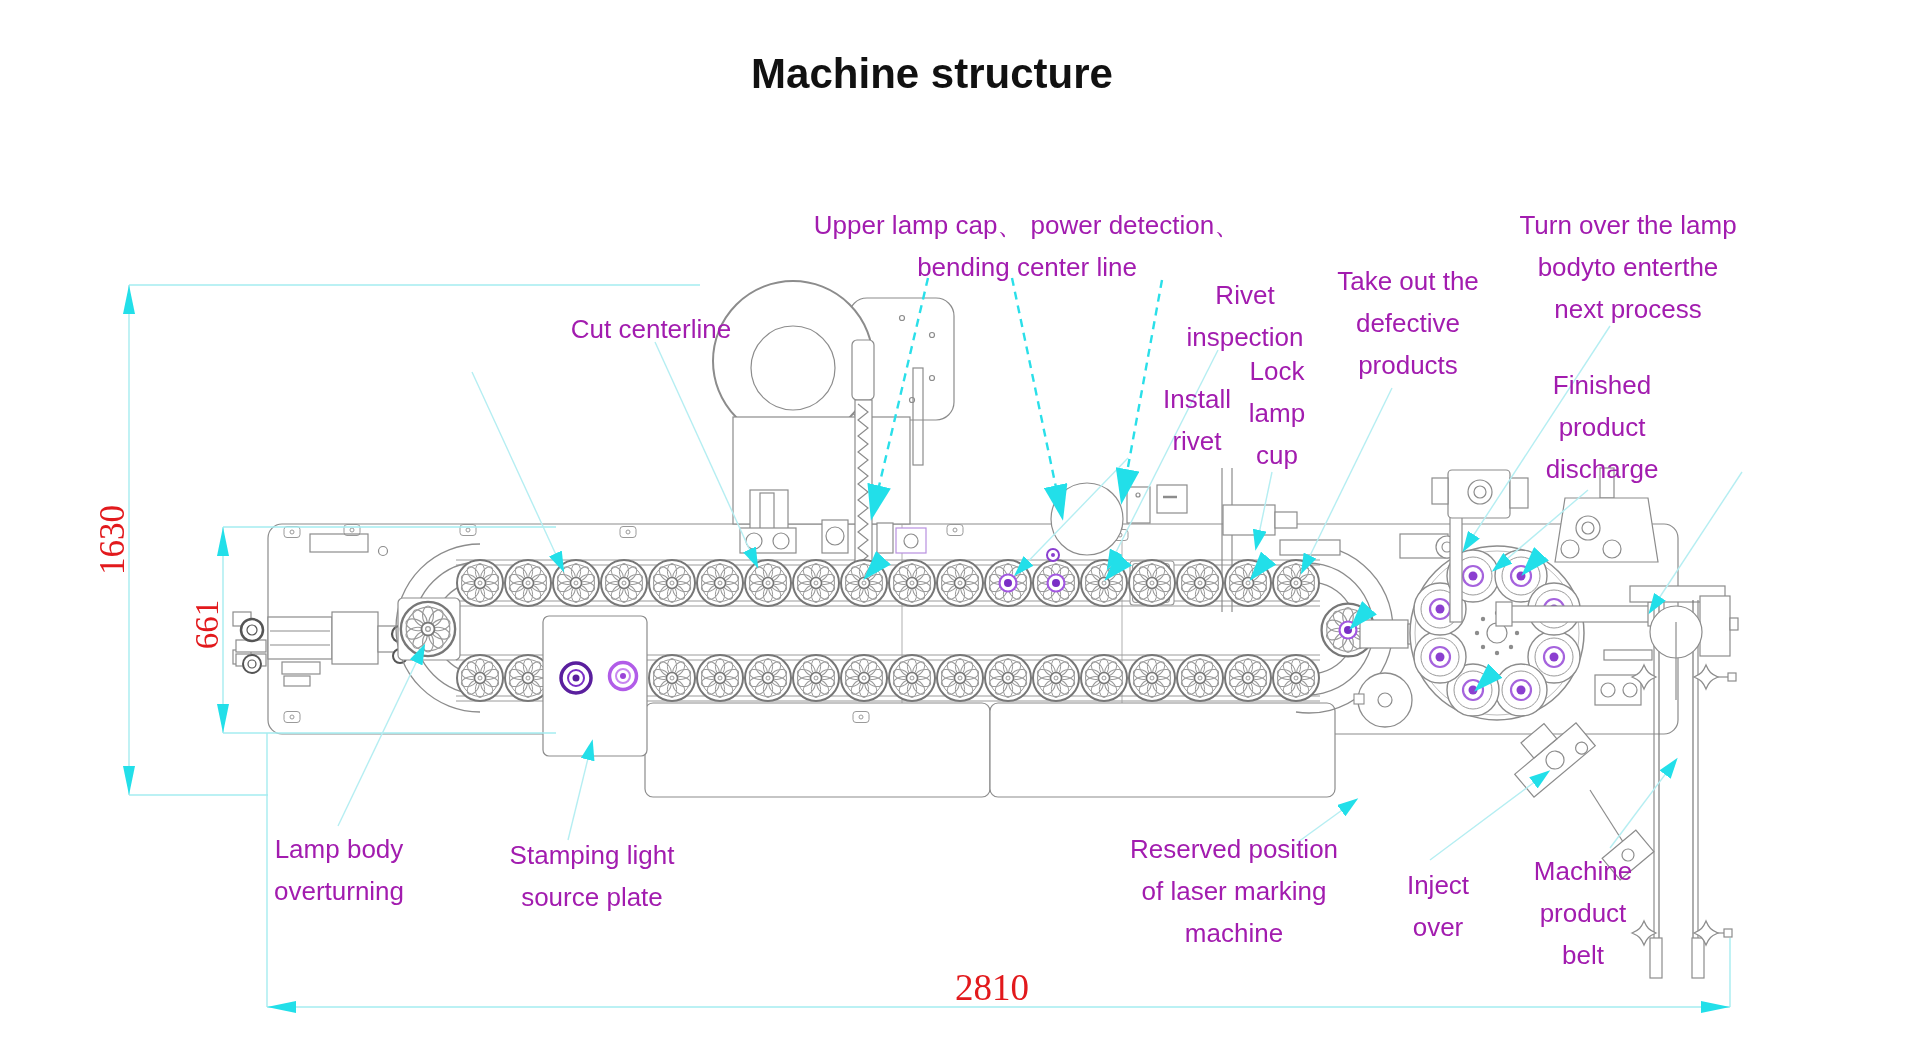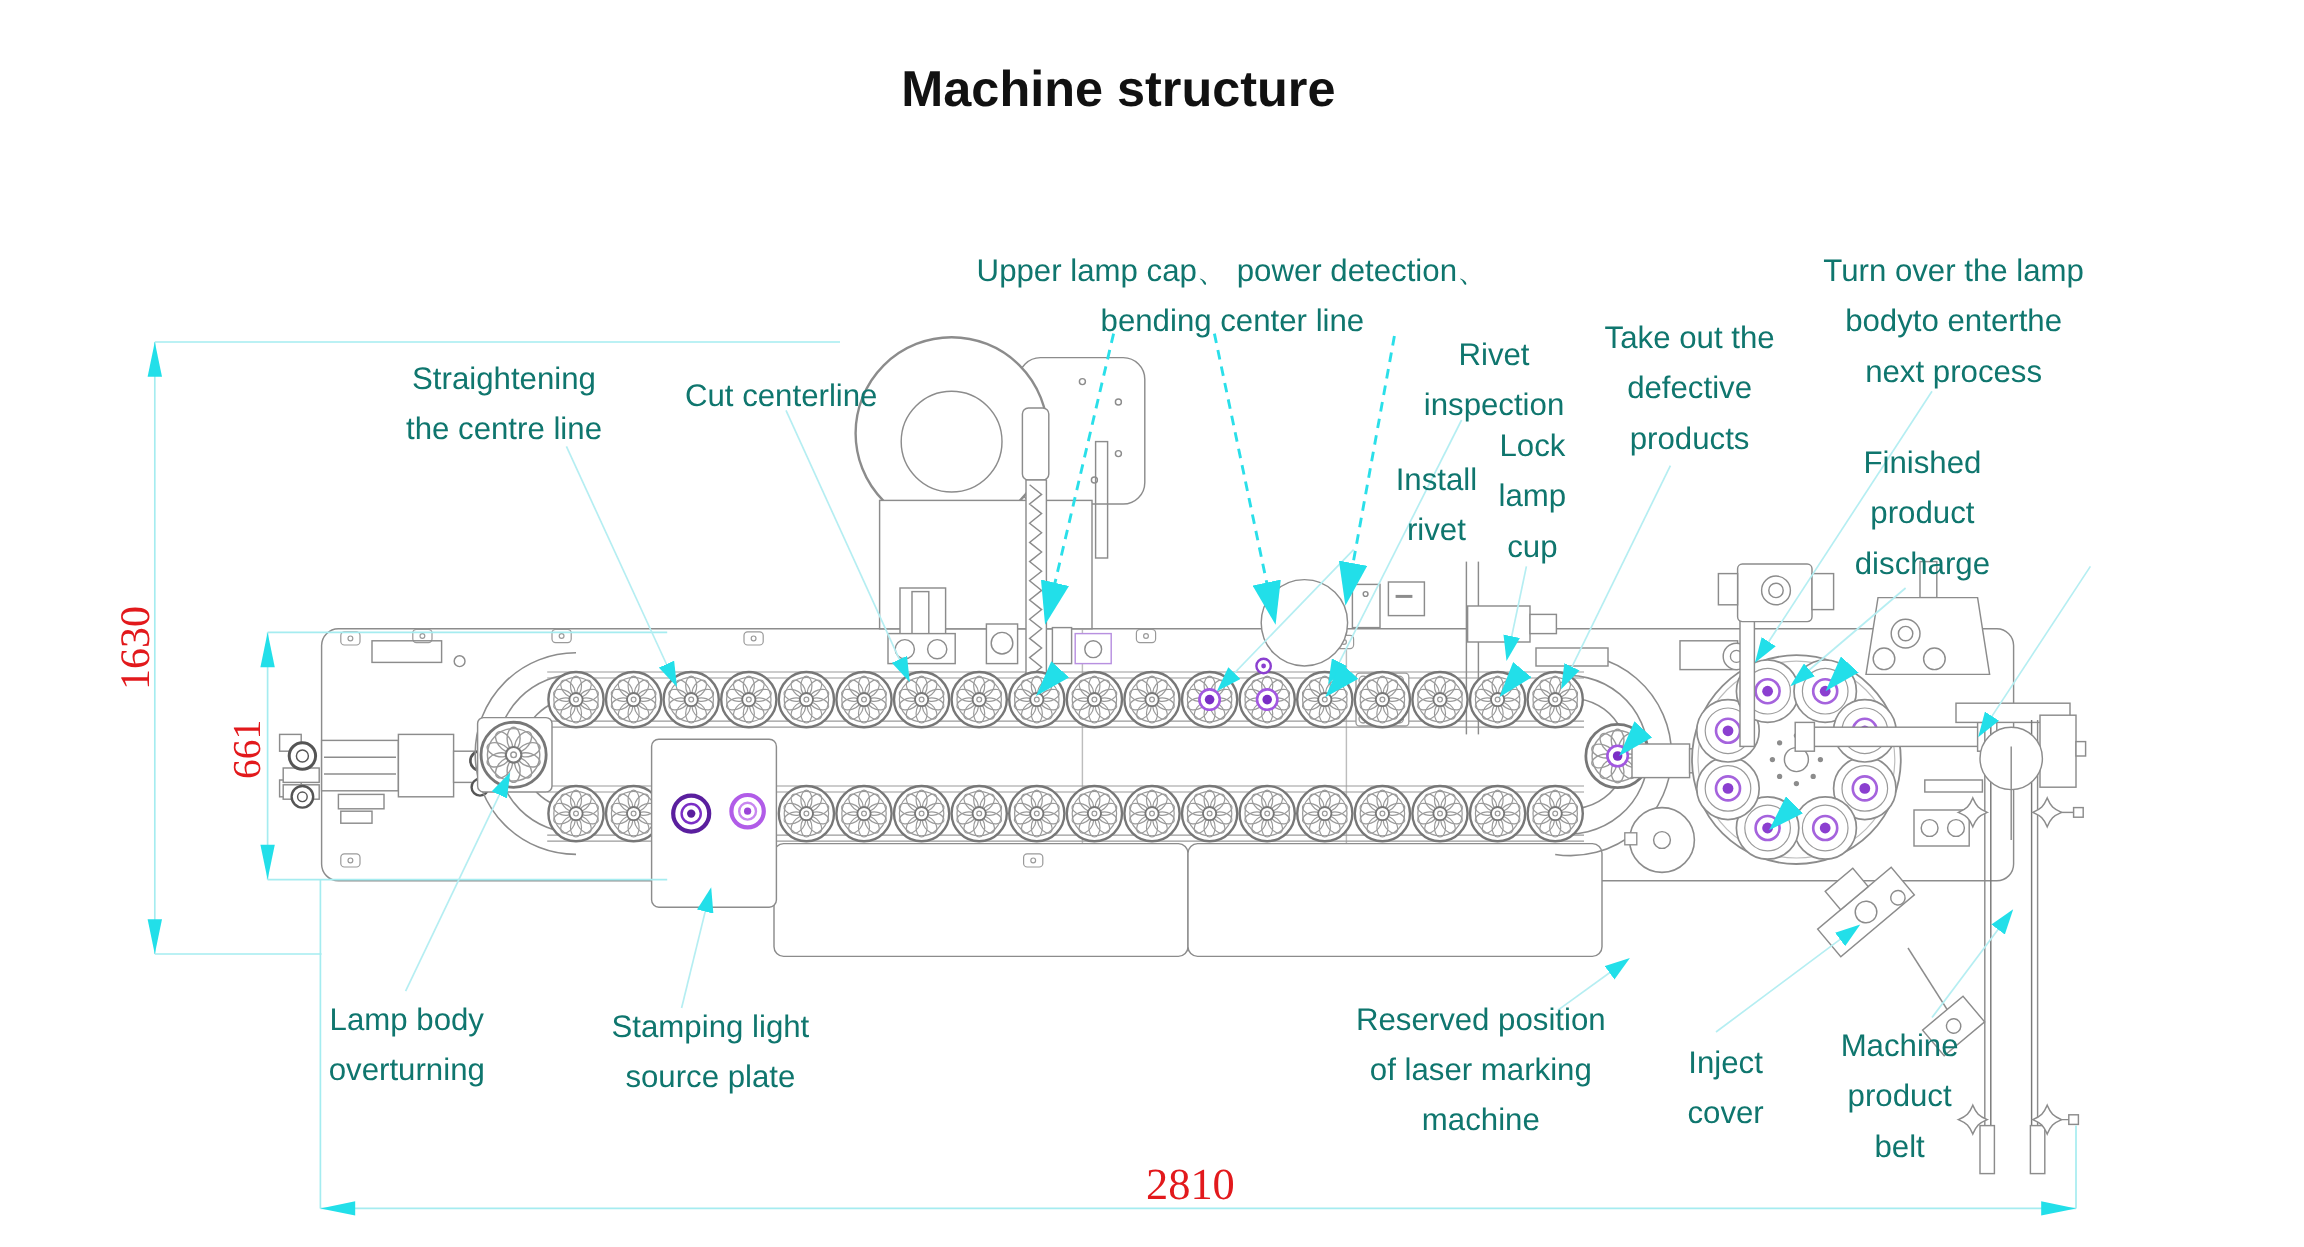--- a/index.html
+++ b/index.html
@@ -1,20 +1,20 @@
 <!DOCTYPE html>
 <html><head>
 <meta charset="utf-8">
 <style>
   html,body{margin:0;padding:0;background:#fff;}
   #stage{position:relative;width:1920px;height:1039px;background:#fff;overflow:hidden;
          font-family:"Liberation Sans",sans-serif;color:#111;}
   #drawing{position:absolute;left:0;top:0;}
   .lbl{position:absolute;transform:translateX(-50%);text-align:center;
-       font-size:26px;line-height:42px;color:#0f766e;white-space:nowrap;}
+       font-size:26px;line-height:42px;color:#a21caf;white-space:nowrap;}
   .lbl span{display:block;}
   .title{position:absolute;transform:translateX(-50%);font-weight:bold;
          font-size:42px;color:#111;white-space:nowrap;}
   .dim{position:absolute;font-family:"Liberation Serif",serif;color:#e2191c;
        white-space:nowrap;}
   .dim.vert{transform:rotate(-90deg);transform-origin:center center;}
 </style>
 </head>
 <body>
 
@@ -375,24 +375,20 @@
     <line x1="1118" y1="566" x2="1107" y2="578" marker-end="url(#mArr)"></line>
     <line x1="1262" y1="566" x2="1252" y2="578" marker-end="url(#mArr)"></line>
     <line x1="1362" y1="616" x2="1352" y2="627" marker-end="url(#mArr)"></line>
     <line x1="1534" y1="562" x2="1524" y2="573" marker-end="url(#mArr)"></line>
     <line x1="1486" y1="680" x2="1477" y2="689" marker-end="url(#mArr)"></line>
   </g>
 </svg>
 
   <div class="title" style="left:932px;top:50px;">Machine structure</div>
 
-  <div class="lbl" style="left:420px;top:294px;">
-    <span>Straightening</span>
-    <span>the centre line</span>
-  </div>
   <div class="lbl" style="left:651px;top:308px;">
     <span>Cut centerline</span>
   </div>
   <div class="lbl" style="left:1027px;top:204px;">
     <span>Upper lamp cap、 power detection、</span>
     <span>bending center line</span>
   </div>
   <div class="lbl" style="left:1245px;top:274px;">
     <span>Rivet</span>
     <span>inspection</span>
@@ -429,21 +425,21 @@
     <span>Stamping light</span>
     <span>source plate</span>
   </div>
   <div class="lbl" style="left:1234px;top:828px;">
     <span>Reserved position</span>
     <span>of laser marking</span>
     <span>machine</span>
   </div>
   <div class="lbl" style="left:1438px;top:864px;">
     <span>Inject</span>
-    <span>cover</span>
+    <span>over</span>
   </div>
   <div class="lbl" style="left:1583px;top:850px;">
     <span>Machine</span>
     <span>product</span>
     <span>belt</span>
   </div>
 
   <div class="dim vert" style="left:68px;top:520px;width:90px;text-align:center;font-size:35px;">1630</div>
   <div class="dim vert" style="left:172px;top:606px;width:70px;text-align:center;font-size:33px;">661</div>
   <div class="dim" style="left:955px;top:966px;font-size:37px;">2810</div>

